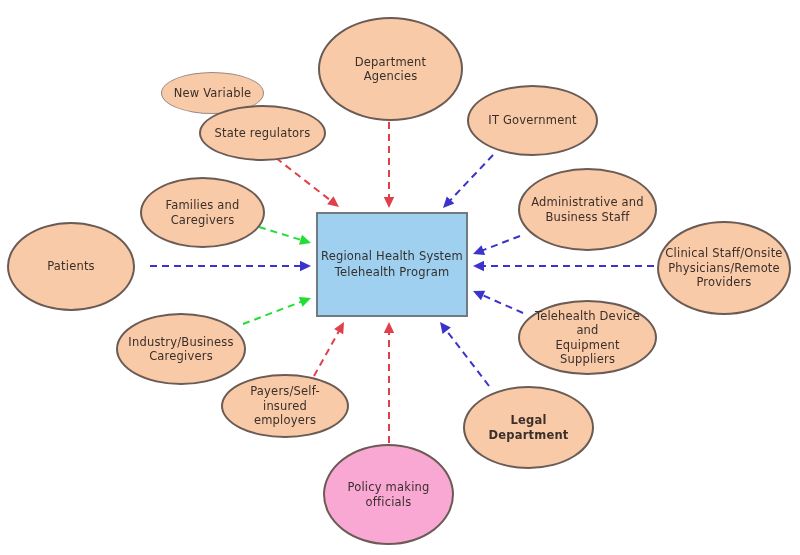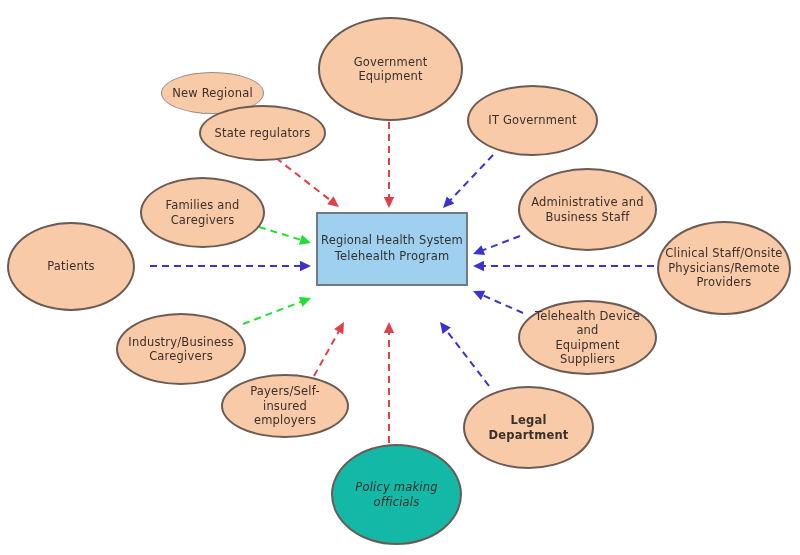--- a/index.html
+++ b/index.html
@@ -100,24 +100,24 @@
       <line x1="314" y1="376" x2="341.06186026636925" y2="327.2886515205353" stroke="#e0404a" stroke-width="2" stroke-dasharray="7 5" stroke-linecap="butt"></line>
       <polygon points="344,322 343.20354559286704,334.1410732794658 334.11230992120306,329.090386795208" fill="#e0404a"></polygon>
       <line x1="389" y1="443" x2="389" y2="328.05" stroke="#e0404a" stroke-width="2" stroke-dasharray="7 5" stroke-linecap="butt"></line>
       <polygon points="389,322 394.2,333 383.8,333" fill="#e0404a"></polygon>
       <line x1="489" y1="386" x2="443.67785854143733" y2="326.8037336051426" stroke="#3b33cc" stroke-width="2" stroke-dasharray="7 5" stroke-linecap="butt"></line>
       <polygon points="440,322 450.815844413645,327.5729264861314 442.55818664612707,333.8951957143873" fill="#3b33cc"></polygon>
     </svg>
 
   <div id="nodes">
       <div class="node thin" style="left: 161px; top: 72px; width: 103px; height: 42px; background: rgb(249, 202, 167); color: rgb(58, 47, 43);">
-        <span class="node-label">New Regional</span>
+        <span class="node-label">New Variable</span>
       </div>
       <div class="node" style="left: 318px; top: 17px; width: 145px; height: 104px; background: rgb(249, 202, 167); color: rgb(58, 47, 43); border-color: rgb(107, 91, 85);">
-        <span class="node-label">Government Equipment</span>
+        <span class="node-label">Department Agencies</span>
       </div>
       <div class="node" style="left: 467px; top: 85px; width: 131px; height: 71px; background: rgb(249, 202, 167); color: rgb(58, 47, 43); border-color: rgb(107, 91, 85);">
         <span class="node-label">IT Government</span>
       </div>
       <div class="node" style="left: 199px; top: 105px; width: 127px; height: 56px; background: rgb(249, 202, 167); color: rgb(58, 47, 43); border-color: rgb(107, 91, 85);">
         <span class="node-label">State regulators</span>
       </div>
       <div class="node" style="left: 140px; top: 177px; width: 125px; height: 71px; background: rgb(249, 202, 167); color: rgb(58, 47, 43); border-color: rgb(107, 91, 85);">
         <span class="node-label">Families and
 Caregivers</span>
@@ -142,23 +142,23 @@
         <span class="node-label">Telehealth Device and
 Equipment Suppliers</span>
       </div>
       <div class="node" style="left: 221px; top: 374px; width: 128px; height: 64px; background: rgb(249, 202, 167); color: rgb(58, 47, 43); border-color: rgb(107, 91, 85);">
         <span class="node-label">Payers/Self-insured
 employers</span>
       </div>
       <div class="node" style="left: 463px; top: 386px; width: 131px; height: 83px; background: rgb(249, 202, 167); color: rgb(58, 47, 43); border-color: rgb(107, 91, 85); font-weight: bold;">
         <span class="node-label">Legal Department</span>
       </div>
-      <div class="node" style="left: 331px; top: 444px; width: 131px; height: 101px; background: #14b8a6; color: rgb(58, 47, 43); border-color: rgb(107, 91, 85); font-style: italic;">
+      <div class="node" style="left: 323px; top: 444px; width: 131px; height: 101px; background: #f9a8d4; color: rgb(58, 47, 43); border-color: rgb(107, 91, 85);">
         <span class="node-label">Policy making officials</span>
       </div>
     </div>
 
-  <div class="center-box" id="center-box" style="left: 316px; top: 212px; width: 152px; height: 74px; background: rgb(159, 208, 240); border-color: rgb(111, 123, 128);">
+  <div class="center-box" id="center-box" style="left: 316px; top: 212px; width: 152px; height: 105px; background: rgb(159, 208, 240); border-color: rgb(111, 123, 128);">
     <span class="center-label">Regional Health System
 Telehealth Program</span>
   </div>
 
 </div>
 
 </body></html>

